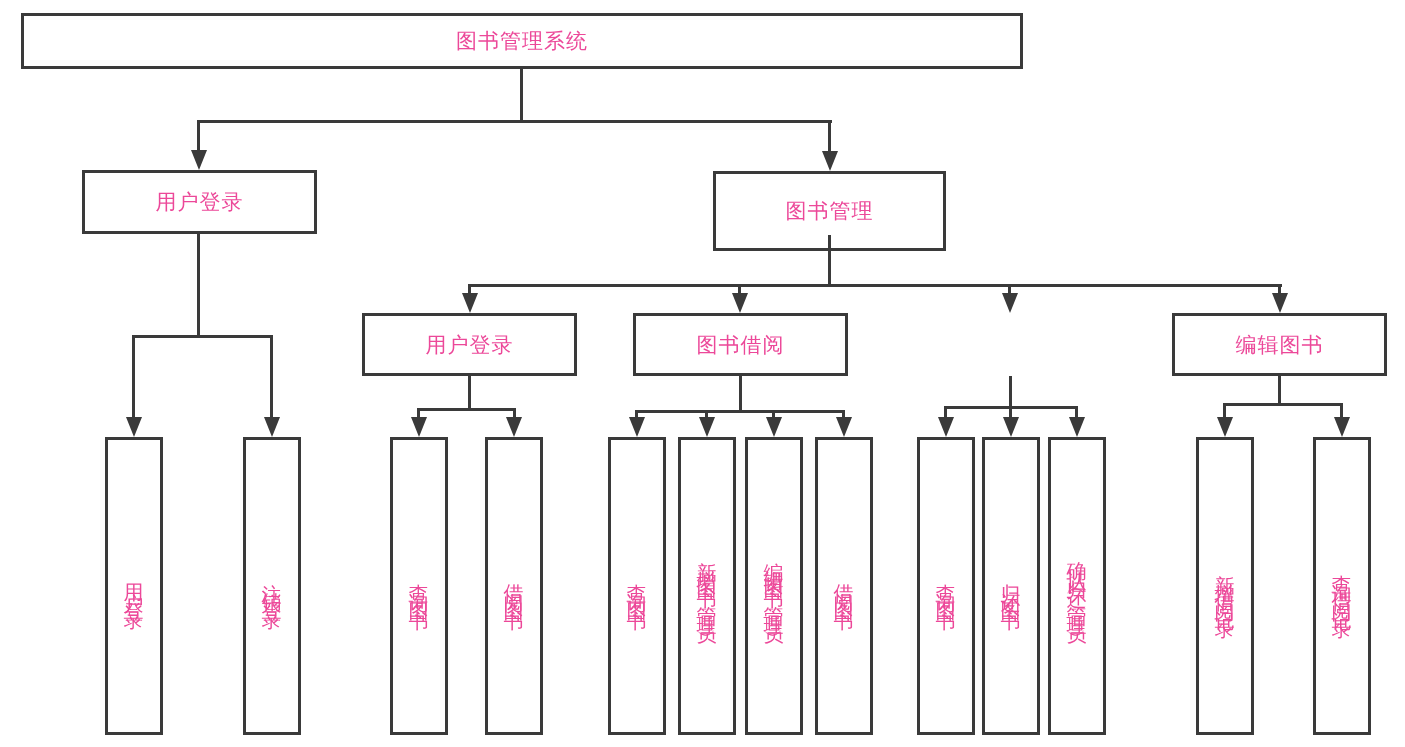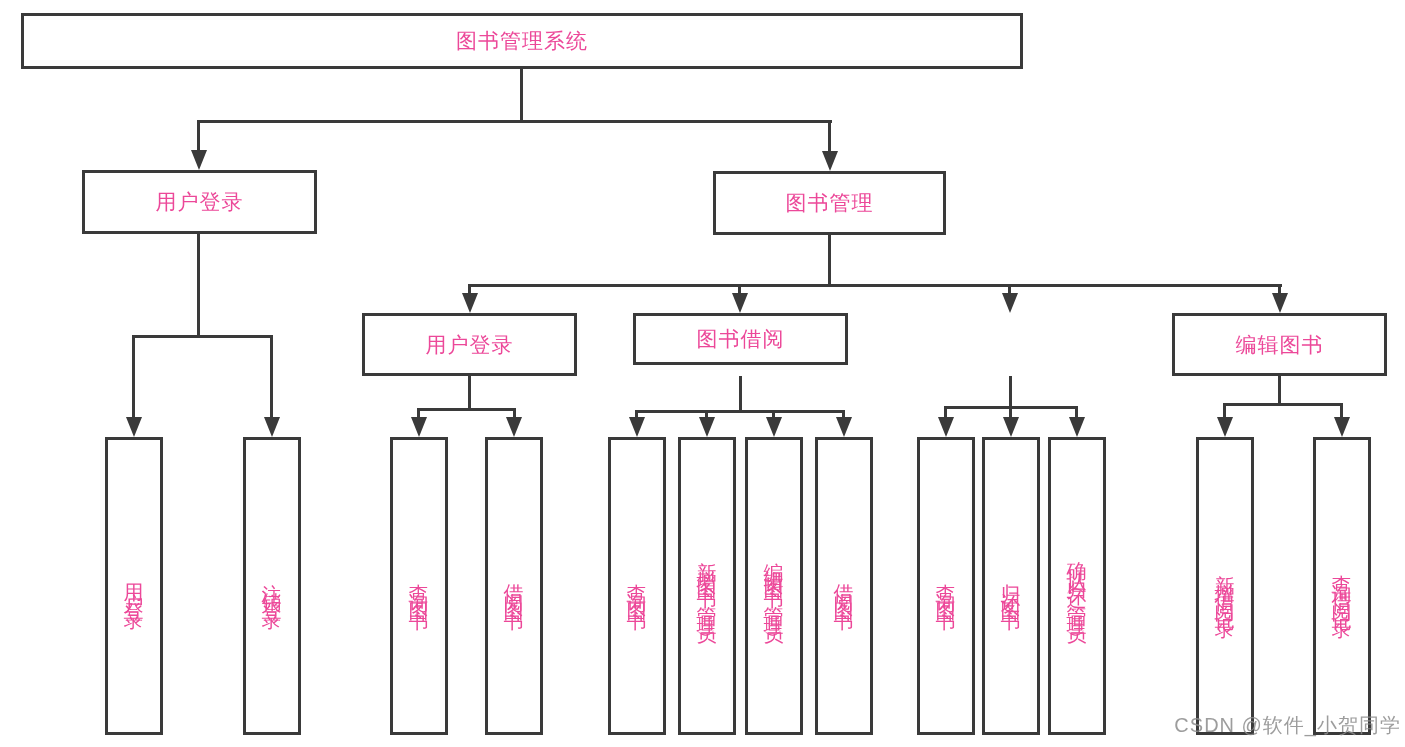--- a/index.html
+++ b/index.html
@@ -39,25 +39,25 @@
 </style>
 </head>
 <body>
 
 <div class="canvas">
 
   <div class="box" style="left:21px;top:13px;width:1002px;height:56px;">图书管理系统</div>
 
   <div class="box" style="left:82px;top:170px;width:235px;height:64px;">用户登录</div>
 
-  <div class="box" style="left:713px;top:171px;width:233px;height:64px;">图书管理</div>
+  <div class="box" style="left:713px;top:171px;width:233px;height:80px;">图书管理</div>
 
   <div class="box" style="left:362px;top:313px;width:215px;height:63px;">用户登录</div>
 
-  <div class="box" style="left:633px;top:313px;width:215px;height:52px;">图书借阅</div>
+  <div class="box" style="left:633px;top:313px;width:215px;height:63px;">图书借阅</div>
 
 
   <div class="box" style="left:1172px;top:313px;width:215px;height:63px;">编辑图书</div>
 
   <div class="box leaf" style="left:105px;">用户登录</div>
   <div class="box leaf" style="left:243px;">注销登录</div>
 
   <div class="box leaf" style="left:390px;">查询图书</div>
   <div class="box leaf" style="left:485px;">借阅图书</div>
 
@@ -125,15 +125,14 @@
   <div class="vline" style="left:1075px;top:406px;height:12px;"></div>
   <div class="arrow" style="left:1069px;top:417px;"></div>
 
   <div class="vline" style="left:1278px;top:376px;height:27px;"></div>
   <div class="hline" style="left:1223px;top:403px;width:120px;"></div>
   <div class="vline" style="left:1223px;top:403px;height:15px;"></div>
   <div class="arrow" style="left:1217px;top:417px;"></div>
   <div class="vline" style="left:1340px;top:403px;height:15px;"></div>
   <div class="arrow" style="left:1334px;top:417px;"></div>
 
-  <div class="watermark">CSDN @软件_小贺同学</div>
 
 </div>
 
 </body></html>

